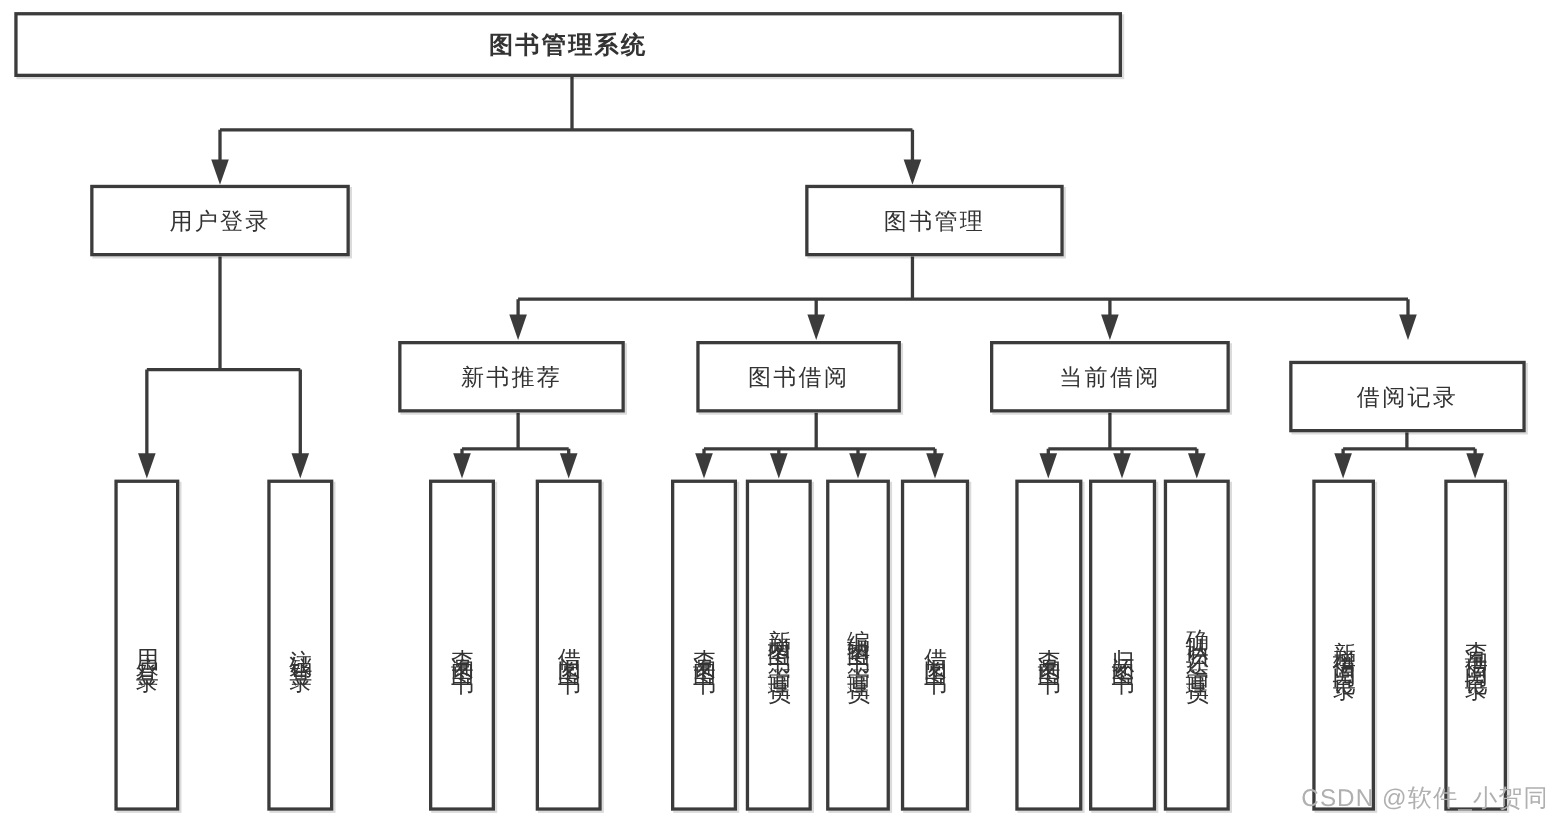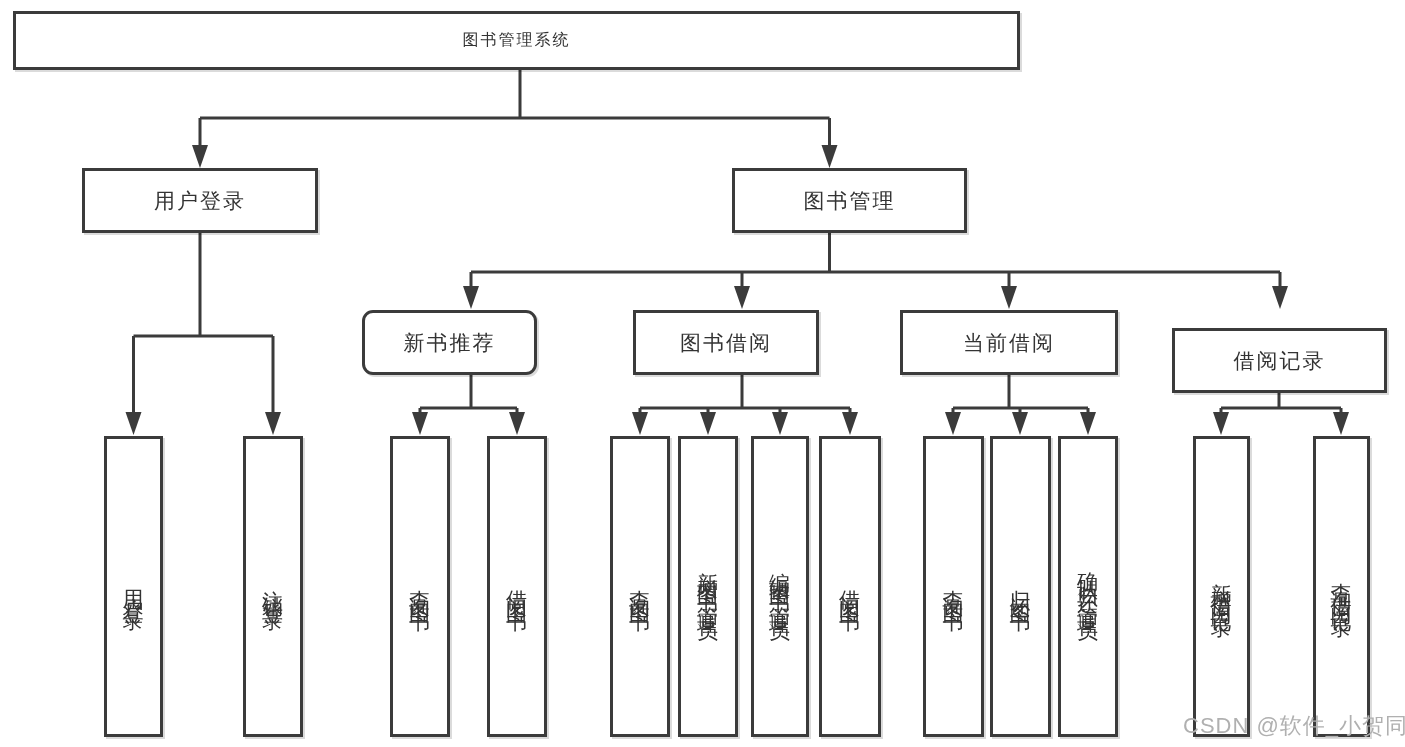--- a/index.html
+++ b/index.html
@@ -33,21 +33,21 @@
     display: flex;
     align-items: center;
     justify-content: center;
     z-index: 2;
   }
   .h-label {
     font-size: 21px;
     letter-spacing: 2px;
     white-space: nowrap;
   }
-  .root-box .h-label { font-size: 16px; }
+  .root-box .h-label { font-size: 22px; font-weight: bold; }
   .leaf-label {
     writing-mode: vertical-rl;
     text-orientation: mixed;
     font-size: 21px;
     letter-spacing: 7px;
     line-height: 1;
     white-space: nowrap;
   }
   .watermark {
     position: absolute;
@@ -119,21 +119,21 @@
     <span class="h-label">图书管理系统</span>
   </div>
 
   <div class="box" style="left:82px; top:168px; width:236px; height:65px;">
     <span class="h-label">用户登录</span>
   </div>
   <div class="box" style="left:712px; top:168px; width:235px; height:65px;margin-left:20px;">
     <span class="h-label">图书管理</span>
   </div>
 
-  <div class="box" style="left:362px; top:310px; width:175px; height:65px;border-radius:11px;">
+  <div class="box" style="left:362px; top:310px; width:206px; height:65px;">
     <span class="h-label">新书推荐</span>
   </div>
   <div class="box" style="left:633px; top:310px; width:186px; height:65px;">
     <span class="h-label">图书借阅</span>
   </div>
   <div class="box" style="left:900px; top:310px; width:218px; height:65px;align-items:center;">
     <span class="h-label">当前借阅</span>
   </div>
   <div class="box" style="left:1172px; top:310px; width:215px; height:65px;margin-top:18px;">
     <span class="h-label">借阅记录</span>

